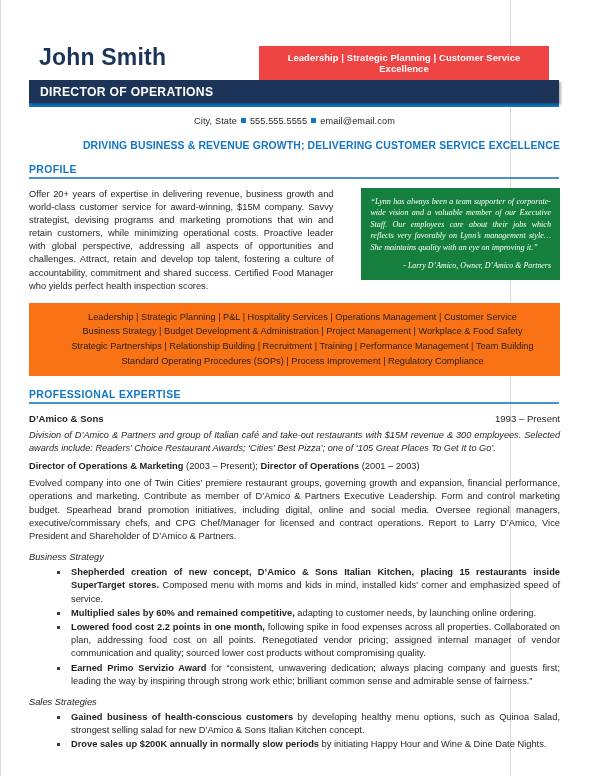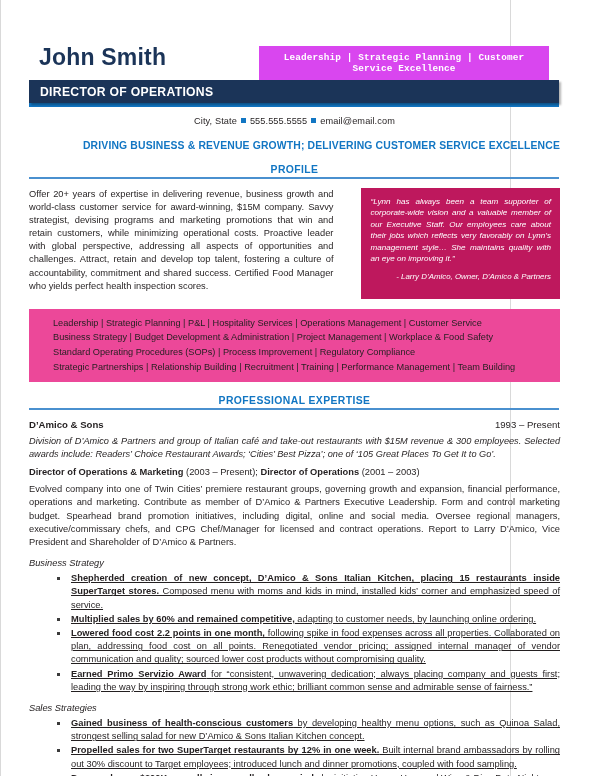--- a/index.html
+++ b/index.html
@@ -44,29 +44,28 @@
     font-weight: bold;
     color: #1b3458;
     letter-spacing: 0.2px;
     line-height: 30px;
   }
   .tagline {
     position: absolute;
     left: 230px;
     top: 4px;
     width: 290px;
-    background: #d946ef;
+    background: #ef4444;
     color: #ffffff;
     font-size: 9.4px;
     font-weight: bold;
     text-align: center;
     padding: 6px 4px 6px 4px;
     box-sizing: border-box;
     letter-spacing: 0.1px;
-    font-family: Liberation Mono, monospace;
   }
   .title-bar {
     position: relative;
     height: 23px;
     width: 530px;
     background: #1b3458;
     box-shadow: 2px 2px 2px rgba(0,0,0,0.30);
   }
   .title-bar .job-title {
     position: absolute;
@@ -106,21 +105,20 @@
     text-align: right;
     font-size: 10.4px;
     font-weight: bold;
     color: #1276c3;
     letter-spacing: 0.15px;
   }
 
   
   .section-head {
     margin-top: 13px;
-    text-align: center;
   }
   .section-head .label {
     font-size: 10.4px;
     font-weight: bold;
     color: #1276c3;
     letter-spacing: 0.4px;
     padding-bottom: 2px;
     display: block;
   }
   .section-rule {
@@ -139,41 +137,43 @@
   .profile-text {
     width: 312px;
     font-size: 9.3px;
     line-height: 13.1px;
     text-align: justify;
     color: #231f20;
   }
   .testimonial {
     width: 203px;
     margin-left: 16px;
-    background: #be185d;
+    background: #15803d;
     color: #ffffff;
     font-style: italic;
     font-size: 8.1px;
     line-height: 11.4px;
-    padding: 8px 9px 16px 9px;
+    padding: 8px 9px 9px 9px;
     box-sizing: border-box;
     text-align: justify;
+    font-family: Liberation Serif, serif;
   }
   .testimonial .attrib {
     display: block;
     text-align: right;
     margin-top: 7px;
     font-size: 7.9px;
   }
 
   
   .skills {
     margin-top: 10px;
-    background: #ec4899;
+    background: #f97316;
     padding: 7px 8px 8px 24px;
+    text-align: center;
     font-size: 9.2px;
     line-height: 14.6px;
     color: #231f20;
   }
   .skills .line { display: block; }
 
   
   .emp-row {
     margin-top: 9px;
     display: flex;
@@ -205,21 +205,20 @@
   }
   .sub-head {
     margin-top: 9px;
     font-style: italic;
     font-size: 9.3px;
   }
   ul.bullets {
     margin: 4px 0 0 0;
     padding: 0 0 0 28px;
     list-style: none;
-    text-decoration: underline;
   }
   ul.bullets li {
     position: relative;
     font-size: 9.3px;
     line-height: 13.2px;
     text-align: justify;
     padding-left: 14px;
     margin-bottom: 1px;
   }
   ul.bullets li:before {
@@ -264,22 +263,22 @@
       <div class="profile-text">Offer 20+ years of expertise in delivering revenue, business growth and world-class customer service for award-winning, $15M company. Savvy strategist, devising programs and marketing promotions that win and retain customers, while minimizing operational costs. Proactive leader with global perspective, addressing all aspects of opportunities and challenges. Attract, retain and develop top talent, fostering a culture of accountability, commitment and shared success. Certified Food Manager who yields perfect health inspection scores.</div>
       <div class="testimonial">
         <span>“Lynn has always been a team supporter of corporate-wide vision and a valuable member of our Executive Staff. Our employees care about their jobs which reflects very favorably on Lynn’s management style… She maintains quality with an eye on improving it.”</span>
         <span class="attrib">- Larry D’Amico, Owner, D’Amico &amp; Partners</span>
       </div>
     </div>
 
     <div class="skills">
       <span class="line">Leadership | Strategic Planning | P&amp;L | Hospitality Services | Operations Management | Customer Service</span>
       <span class="line">Business Strategy | Budget Development &amp; Administration | Project Management | Workplace &amp; Food Safety</span>
+      <span class="line">Strategic Partnerships | Relationship Building | Recruitment | Training | Performance Management | Team Building</span>
       <span class="line">Standard Operating Procedures (SOPs) | Process Improvement | Regulatory Compliance</span>
-      <span class="line">Strategic Partnerships | Relationship Building | Recruitment | Training | Performance Management | Team Building</span>
     </div>
 
     <div class="section-head">
       <span class="label">PROFESSIONAL EXPERTISE</span>
     </div>
     <div class="section-rule"></div>
 
     <div class="emp-row">
       <span class="emp-name">D’Amico &amp; Sons</span>
       <span class="emp-dates">1993 – Present</span>
@@ -295,18 +294,17 @@
     <ul class="bullets">
       <li><b>Shepherded creation of new concept, D’Amico &amp; Sons Italian Kitchen, placing 15 restaurants inside SuperTarget stores.</b><span> Composed menu with moms and kids in mind, installed kids’ corner and emphasized speed of service.</span></li>
       <li><b>Multiplied sales by 60% and remained competitive,</b><span> adapting to customer needs, by launching online ordering.</span></li>
       <li><b>Lowered food cost 2.2 points in one month,</b><span> following spike in food expenses across all properties. Collaborated on plan, addressing food cost on all points. Renegotiated vendor pricing; assigned internal manager of vendor communication and quality; sourced lower cost products without compromising quality.</span></li>
       <li><b>Earned Primo Servizio Award</b><span> for “consistent, unwavering dedication; always placing company and guests first; leading the way by inspiring through strong work ethic; brilliant common sense and admirable sense of fairness.”</span></li>
     </ul>
 
     <div class="sub-head">Sales Strategies</div>
     <ul class="bullets">
       <li><b>Gained business of health-conscious customers</b><span> by developing healthy menu options, such as Quinoa Salad, strongest selling salad for new D’Amico &amp; Sons Italian Kitchen concept.</span></li>
-      <li><b>Propelled sales for two SuperTarget restaurants by 12% in one week.</b><span> Built internal brand ambassadors by rolling out 30% discount to Target employees; introduced lunch and dinner promotions, coupled with food sampling.</span></li>
       <li><b>Drove sales up $200K annually in normally slow periods</b><span> by initiating Happy Hour and Wine &amp; Dine Date Nights.</span></li>
     </ul>
 
   </div>
 </div>
 
 </body></html>

